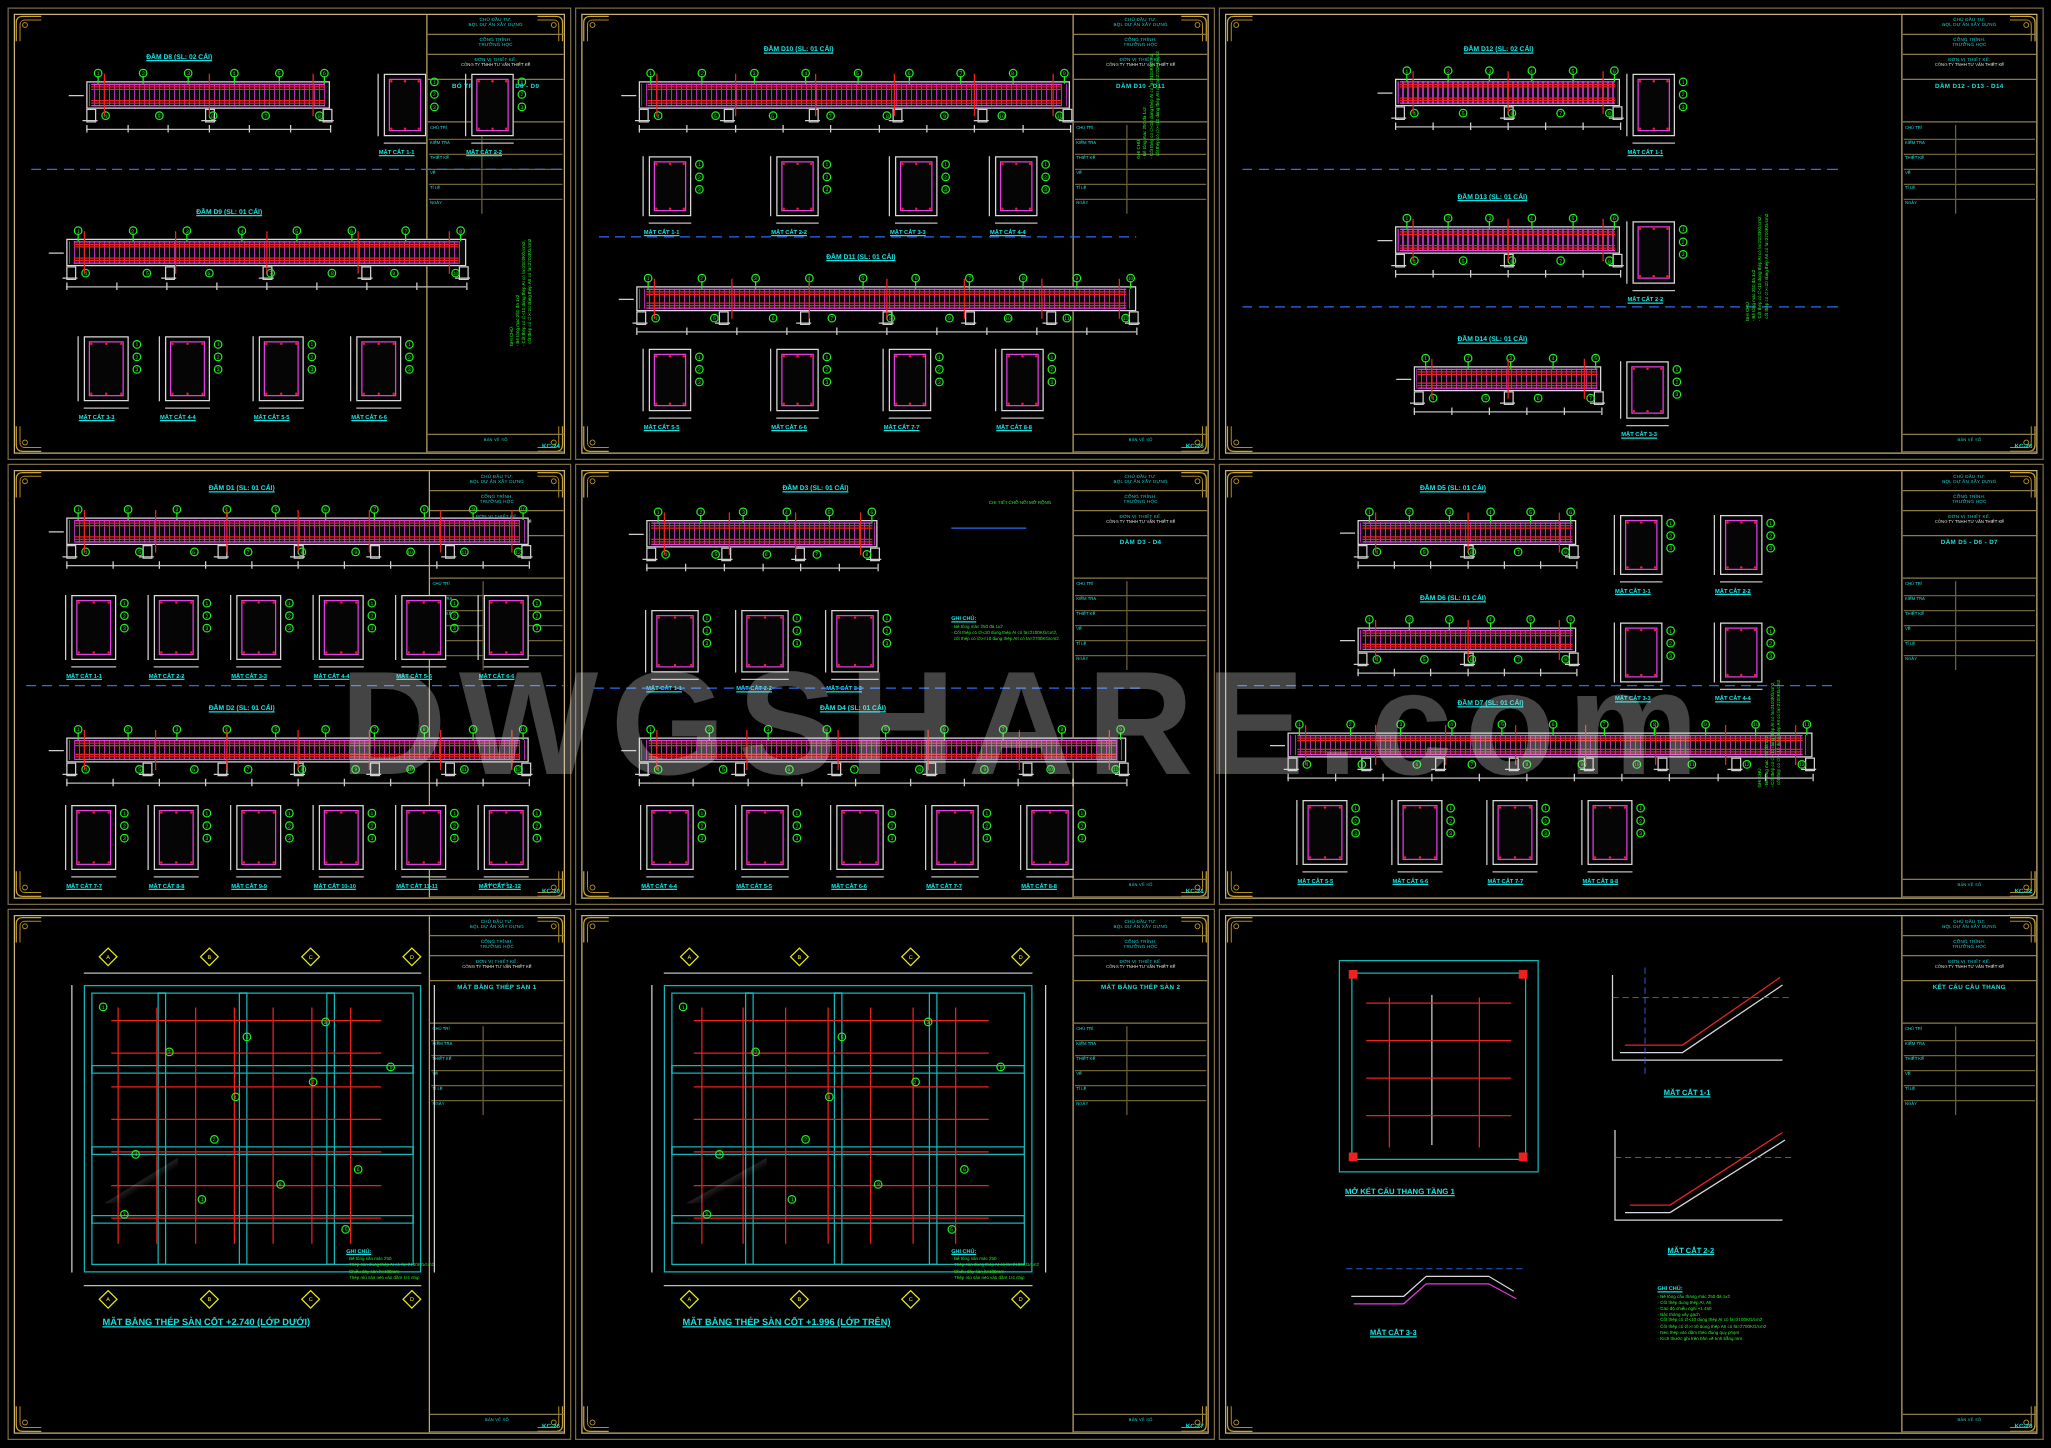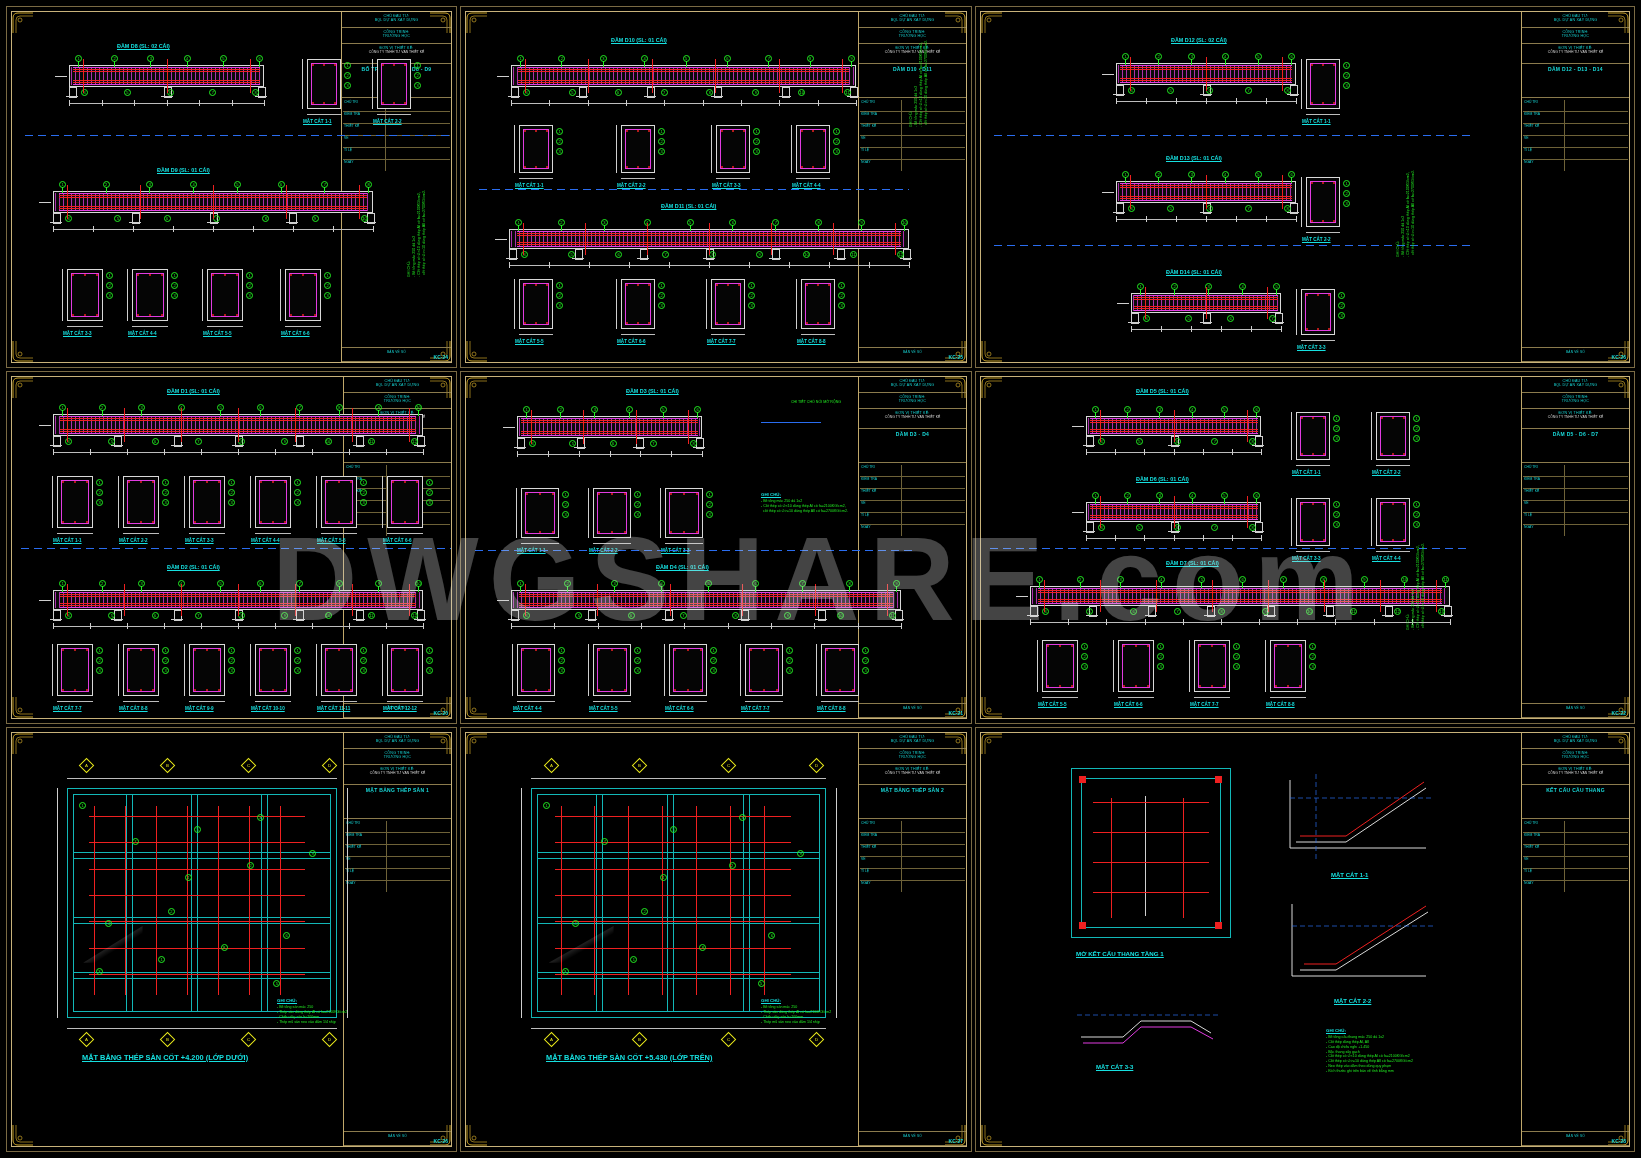--- a/index.html
+++ b/index.html
@@ -2193,21 +2193,21 @@
       <div class="bub" style="left:187.2px;top:98px;">5</div>
       <div class="bub" style="left:276px;top:204px;">6</div>
       <div class="bub" style="left:124.8px;top:110px;">7</div>
       <div class="bub" style="left:213.6px;top:216px;">8</div>
       <div class="bub" style="left:302.4px;top:122px;">9</div>
       <div class="bub" style="left:151.2px;top:228px;">1</div>
       <div class="bub" style="left:240px;top:134px;">2</div>
       <div class="bub" style="left:88.8px;top:240px;">3</div>
       <div class="bub" style="left:177.6px;top:146px;">4</div>
       <div class="bub" style="left:266.4px;top:252px;">5</div>
-      <div class="caption" style="left:75px;top:325px;font-size:7.4px;">MẶT BẰNG THÉP SÀN CỐT +4.200 (LỚP DƯỚI)</div>
+      <div class="caption" style="left:75px;top:325px;font-size:7.4px;">MẶT BẰNG THÉP SÀN CỐT +2.740 (LỚP DƯỚI)</div>
       <div class="lbl cy" style="left:270px;top:270px;font-size:4.4px;font-weight:bold;text-decoration:underline;">GHI CHÚ:</div>
       <div class="note" style="left:270px;top:277px;">- Bê tông sàn mác 250
 - Thép sàn dùng thép AI có fa=2100KG/cm2
 - Chiều dày sàn h=100mm
 - Thép mũ sàn neo vào dầm 1/4 nhịp</div>
     </div>
     <div class="sheet" style="left:460px;top:727px;width:512px;height:425px;">
       <div class="inner"></div>
       <div class="corner" style="left:5px;top:5px;">
         <svg viewBox="0 0 22 22">
@@ -2344,21 +2344,21 @@
       <div class="bub" style="left:209.2px;top:98px;">5</div>
       <div class="bub" style="left:307.25px;top:204px;">6</div>
       <div class="bub" style="left:140.3px;top:110px;">7</div>
       <div class="bub" style="left:238.35px;top:216px;">8</div>
       <div class="bub" style="left:336.4px;top:122px;">9</div>
       <div class="bub" style="left:169.45px;top:228px;">1</div>
       <div class="bub" style="left:267.5px;top:134px;">2</div>
       <div class="bub" style="left:100.55px;top:240px;">3</div>
       <div class="bub" style="left:198.6px;top:146px;">4</div>
       <div class="bub" style="left:296.65px;top:252px;">5</div>
-      <div class="caption" style="left:85px;top:325px;font-size:7.4px;">MẶT BẰNG THÉP SÀN CỐT +5.430 (LỚP TRÊN)</div>
+      <div class="caption" style="left:85px;top:325px;font-size:7.4px;">MẶT BẰNG THÉP SÀN CỐT +1.996 (LỚP TRÊN)</div>
       <div class="lbl cy" style="left:300px;top:270px;font-size:4.4px;font-weight:bold;text-decoration:underline;">GHI CHÚ:</div>
       <div class="note" style="left:300px;top:277px;">- Bê tông sàn mác 250
 - Thép sàn dùng thép AI có fa=2100KG/cm2
 - Chiều dày sàn h=100mm
 - Thép mũ sàn neo vào dầm 1/4 nhịp</div>
     </div>
     <div class="sheet" style="left:975px;top:727px;width:660px;height:425px;">
       <div class="inner"></div>
       <div class="corner" style="left:5px;top:5px;">
         <svg viewBox="0 0 22 22">

